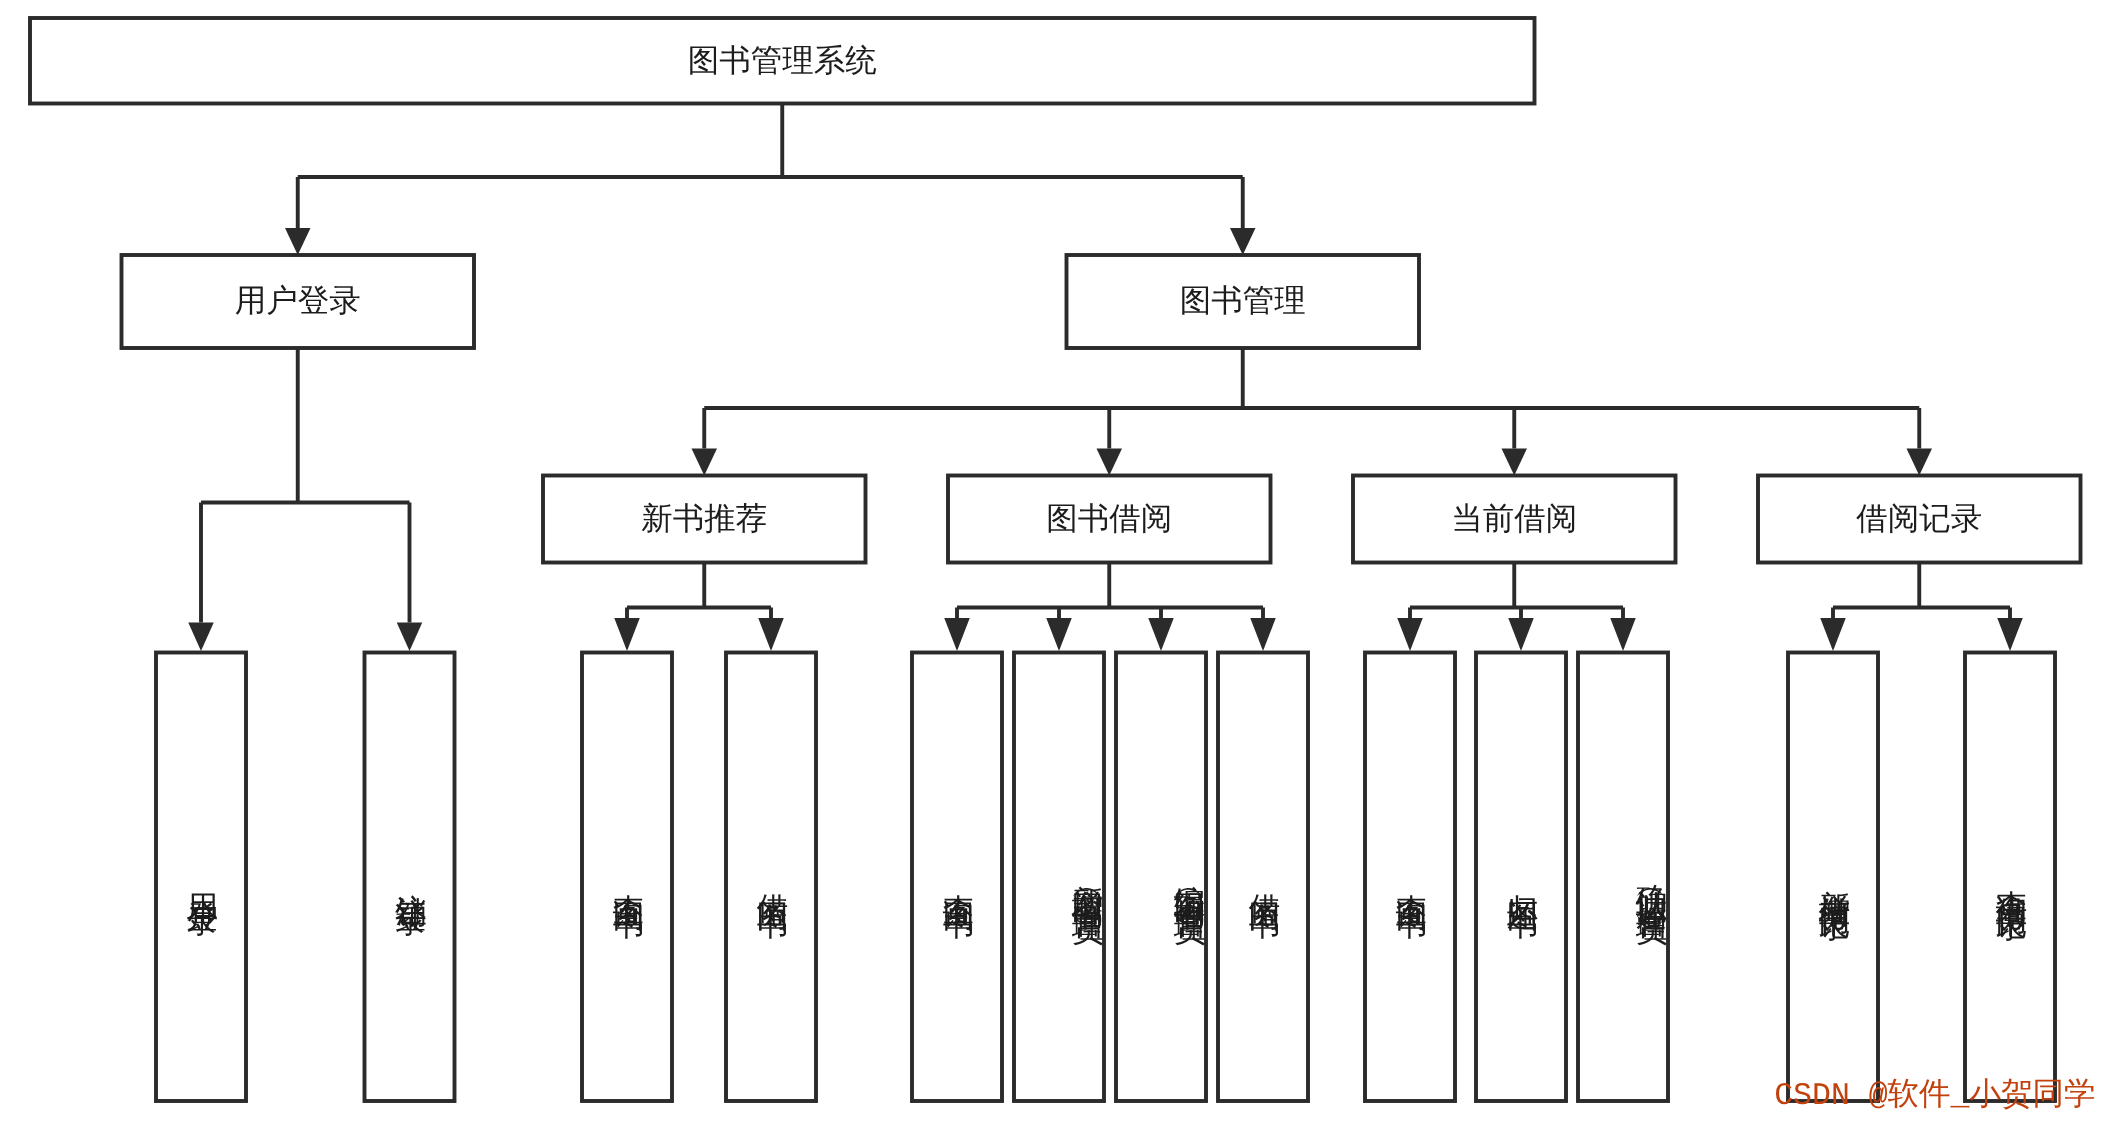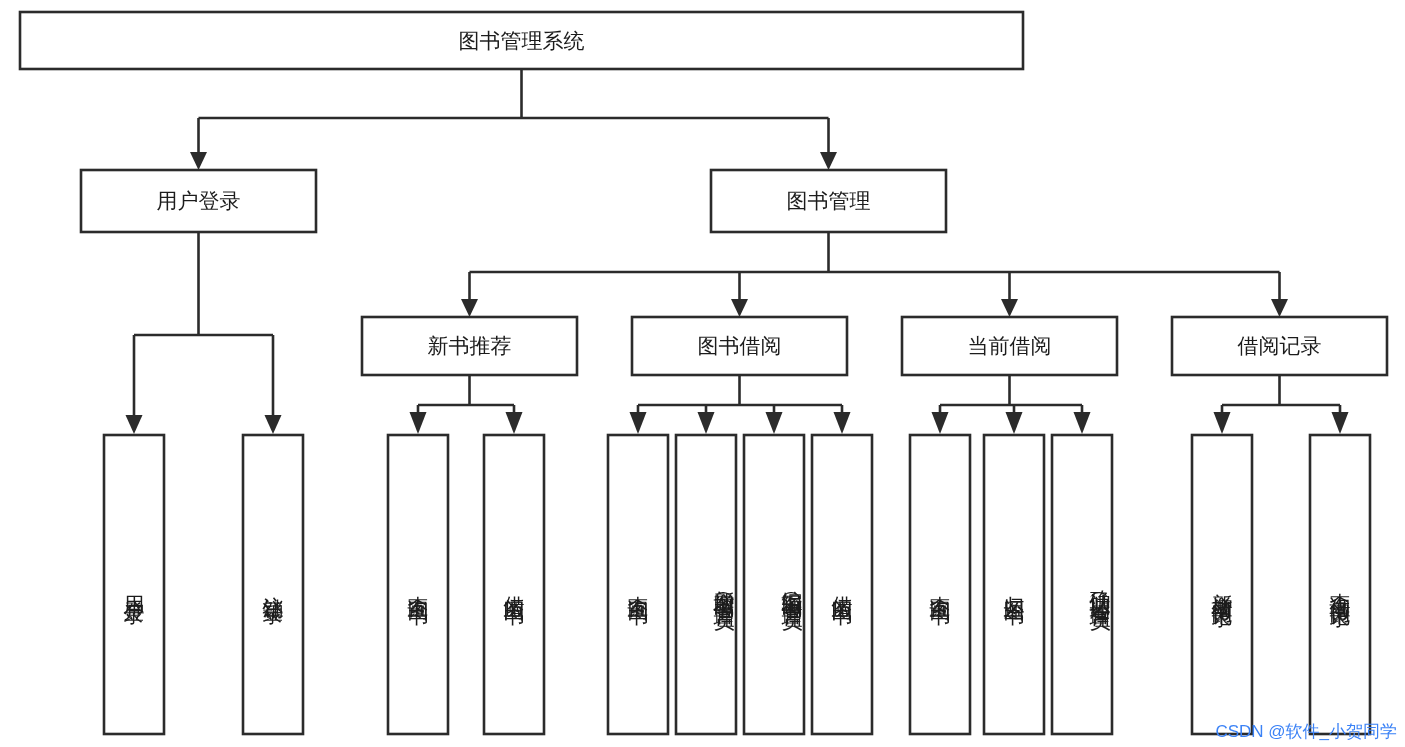--- a/index.html
+++ b/index.html
@@ -60,23 +60,23 @@
     display: flex;
     align-items: center;
     justify-content: center;
     white-space: nowrap;
     pointer-events: none;
   }
   .watermark {
     position: absolute;
     right: 8px;
     bottom: 4px;
-    font-family: Liberation Sans, sans-serif;
-    font-size: 17px;
-    color: #3b82f6;
+    font-family: Liberation Mono, monospace;
+    font-size: 21px;
+    color: #c2410c;
     white-space: nowrap;
   }
 </style>
 </head>
 <body>
 
 <div id="diagram-root">
 
   <svg class="flow" viewBox="0 0 1405 747">
 

